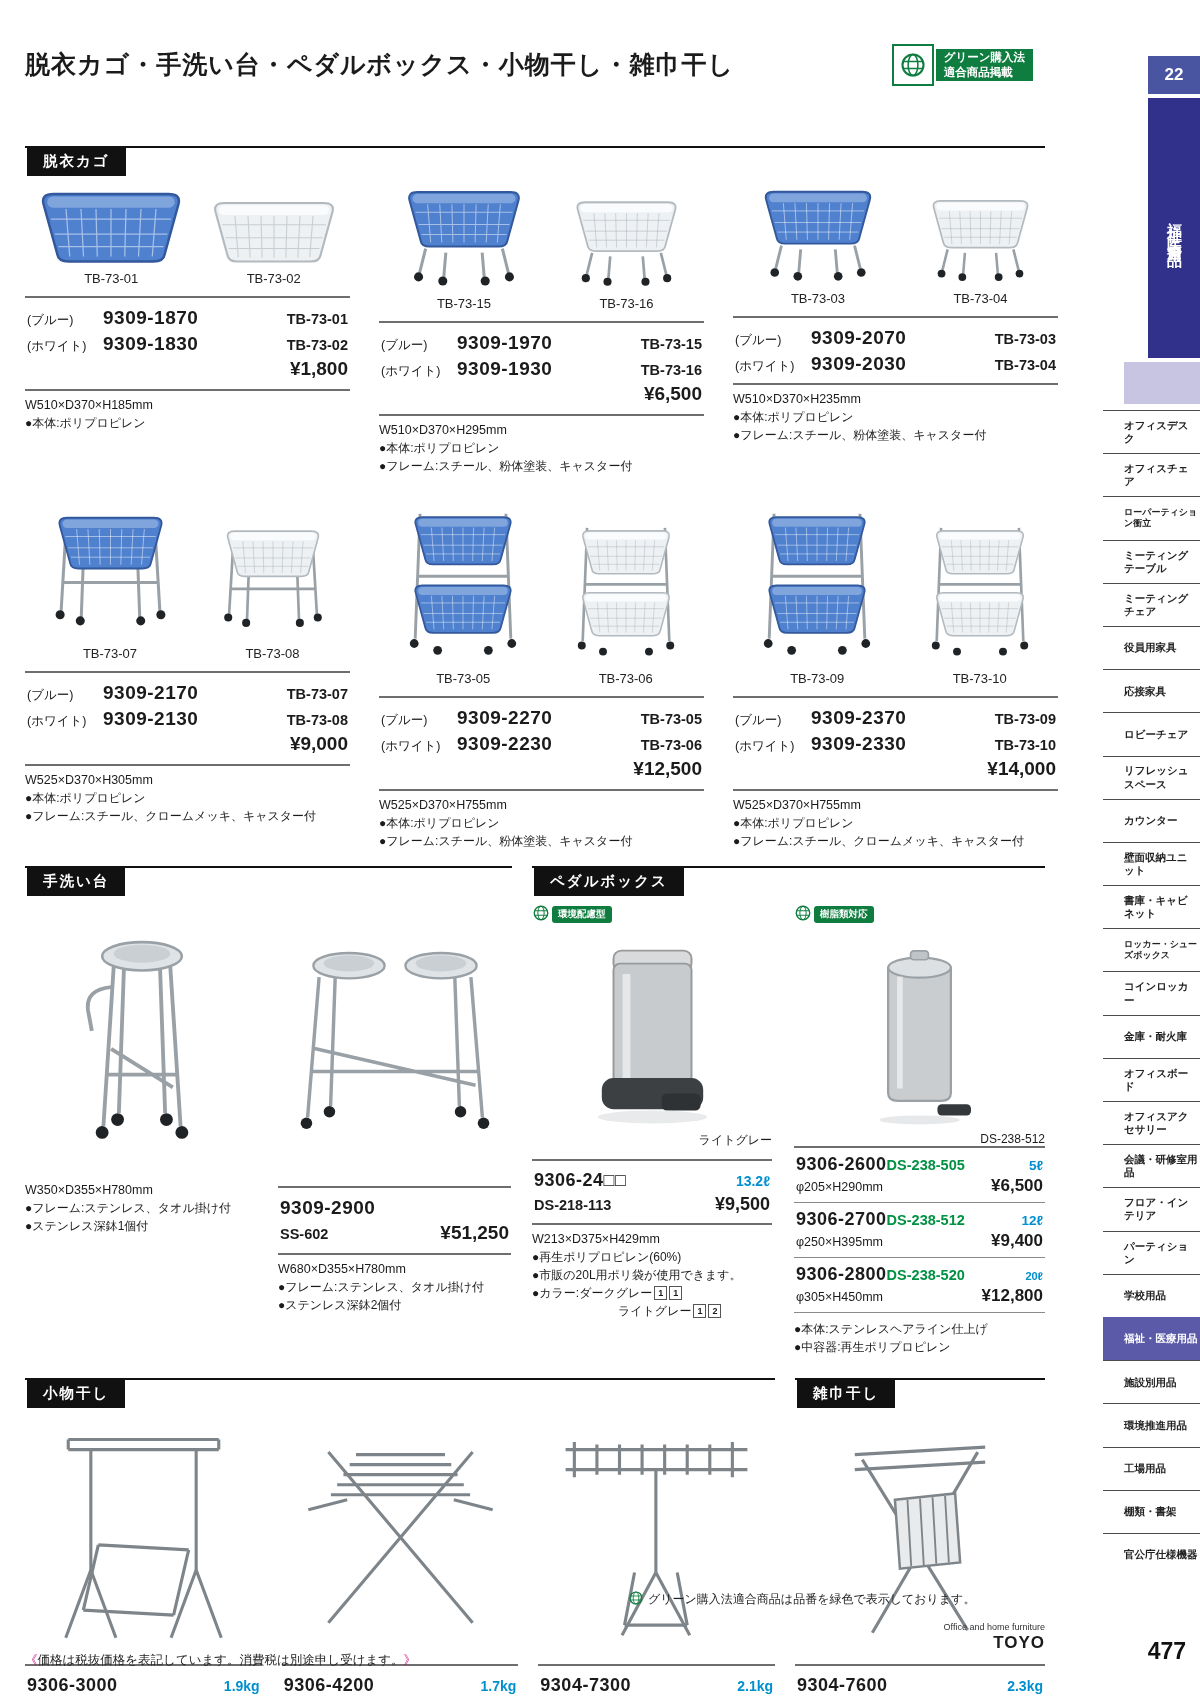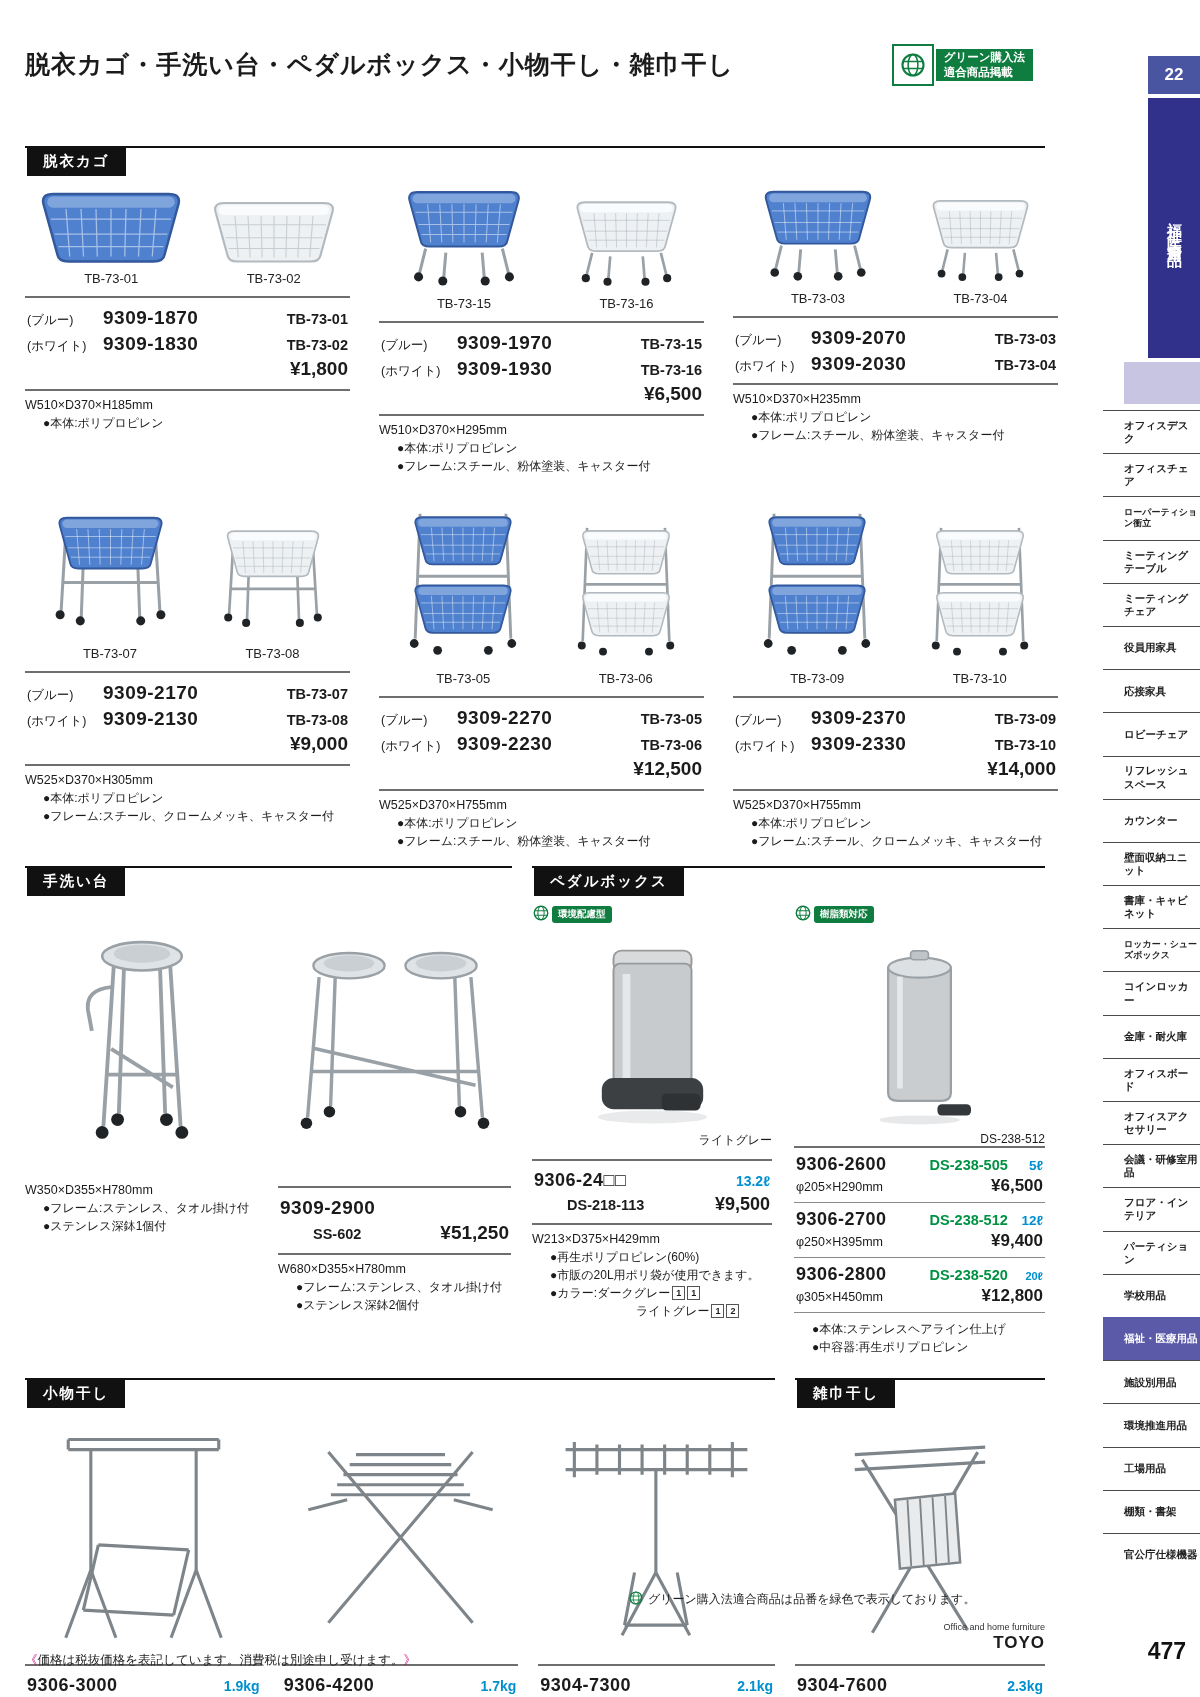--- a/index.html
+++ b/index.html
@@ -33,33 +33,33 @@
   .ptable{border-top:2px solid #6e6e6e;border-bottom:2px solid #6e6e6e;
           padding:7px 2px 7px 2px;margin-top:10px;}
   .prow{display:flex;align-items:baseline;line-height:1.35;}
   .clabel{width:76px;font-size:12.5px;flex:none;}
   .code{font-size:19px;font-weight:bold;flex:1;letter-spacing:.5px;}
   .model{font-size:14.5px;font-weight:bold;text-align:right;min-width:84px;}
   .price{font-size:19px;font-weight:bold;margin-left:auto;text-align:right;}
   .price-sm{font-size:17px;font-weight:bold;margin-left:auto;text-align:right;}
   .vol{font-weight:bold;margin-left:auto;}
   .kg{font-weight:bold;font-size:14px;margin-left:auto;}
-  .gmodel{font-weight:bold;font-size:14.5px;margin-left:33px;}
+  .gmodel{font-weight:bold;font-size:14.5px;}
   .sizetxt{font-size:12.5px;}
   .specs{margin-top:7px;}
   .size{font-size:12.5px;margin-bottom:2px;}
-  .spec{font-size:12px;line-height:1.5;margin-left:18px;}
+  .spec{font-size:12px;line-height:1.5;}
   .colorline{display:flex;align-items:center;}
   .indent{padding-left:86px;}
   .dbox{display:inline-block;border:1px solid #555;font-size:9px;width:11px;height:12px;
         line-height:12px;text-align:center;margin-left:2px;font-weight:bold;}
   
   .pr-item{border-bottom:1.5px solid #8a8a8a;padding:6px 2px;}
   .pr-item:first-child{border-top:2px solid #6e6e6e;}
-  .pr-l1{display:flex;align-items:baseline;gap:10px;}
+  .pr-l1{display:flex;align-items:baseline;}
   .pr-l2{display:flex;align-items:baseline;margin-top:1px;}
   
   .ecobadge{display:flex;align-items:center;height:22px;margin-bottom:4px;}
   .ecobadge .ec-ic{color:#0e7d3f;margin-right:2px;}
   .ecobadge .ec-t{background:#0e7d3f;color:#fff;font-size:9.5px;font-weight:bold;
         padding:2px 6px;border-radius:3px;}
   .capright{text-align:right;font-size:12px;margin-top:2px;}
   
   .sidebar{position:absolute;right:0;top:12px;width:155px;height:100%;}
   .tabnum{position:absolute;top:44px;right:0;width:52px;height:38px;background:#4a55a2;

